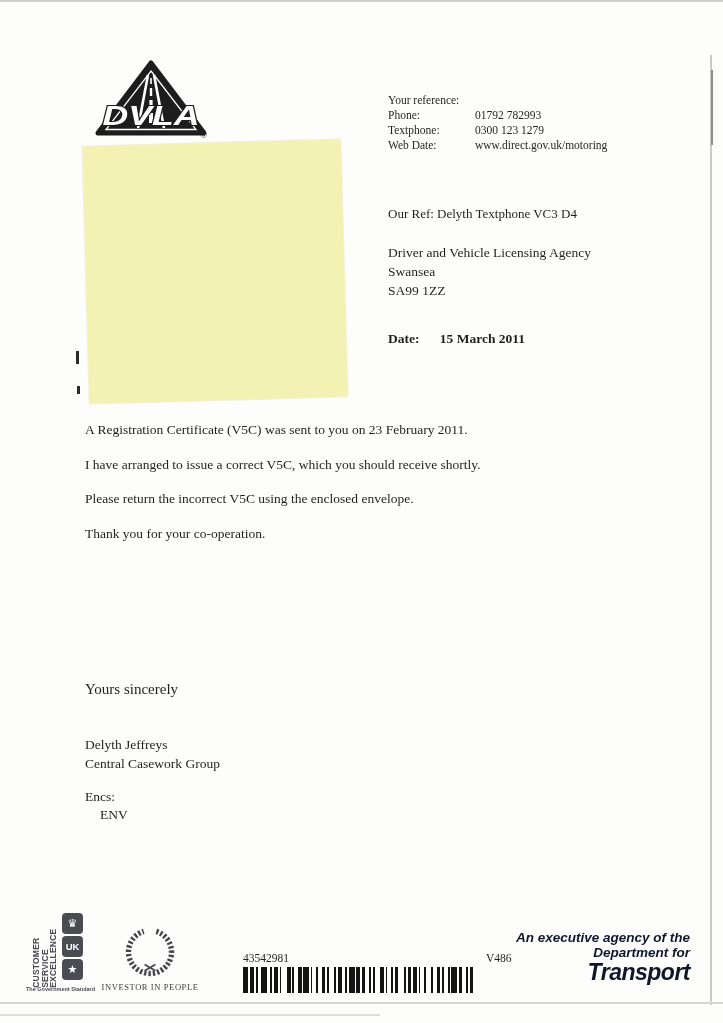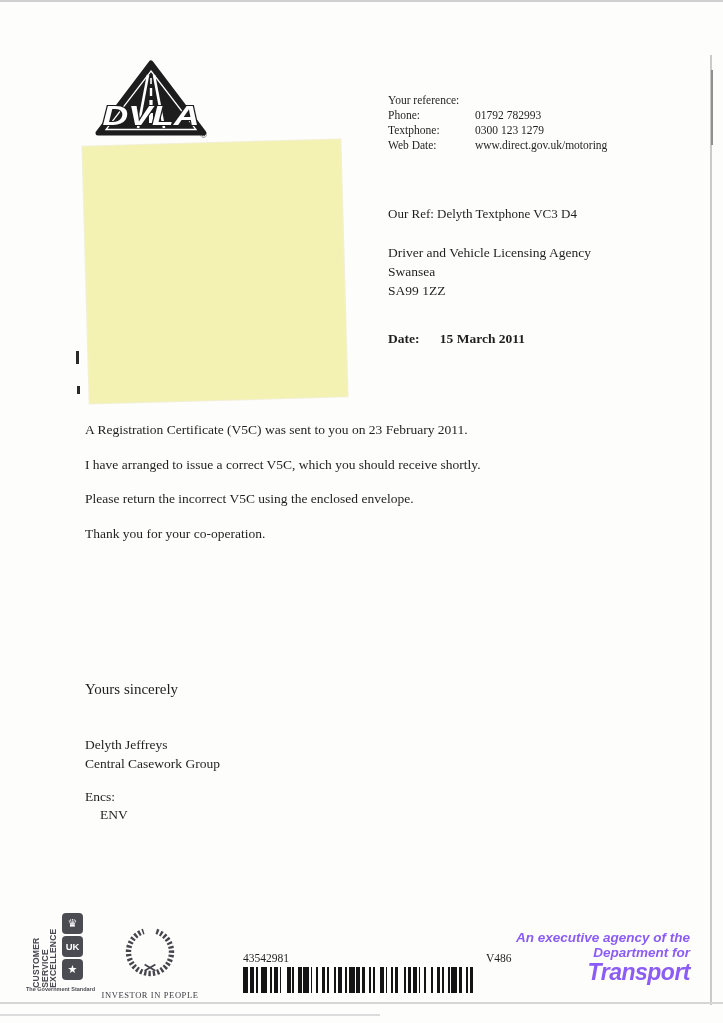--- a/index.html
+++ b/index.html
@@ -45,26 +45,26 @@
   .cse{position:absolute;left:26px;top:910px;width:62px;height:88px;font-family:"Liberation Sans",sans-serif;color:#4a4a52;}
   .cse-vtext{position:absolute;left:-18px;top:28px;width:74px;transform:rotate(-90deg);
     font-size:8.5px;font-weight:bold;line-height:8.5px;letter-spacing:.2px;text-align:left;}
   .cse-squares{position:absolute;left:36px;top:3px;display:flex;flex-direction:column;gap:2px;}
   .cse-sq{width:21px;height:21px;background:#4b4b52;border-radius:4px;color:#fff;
     display:flex;align-items:center;justify-content:center;font-size:11px;}
   .cse-sq.uk{font-size:9.5px;font-weight:bold;font-family:"Liberation Sans",sans-serif;}
   .cse-standard{position:absolute;left:0px;top:76px;width:62px;font-size:5.5px;font-weight:bold;white-space:nowrap;}
   .iip{position:absolute;left:100px;top:926px;width:100px;text-align:center;}
   .iip svg{display:block;margin:0 auto;}
-  .iip-text{margin-top:12px;font-family:"Liberation Serif",serif;font-size:8.5px;letter-spacing:.6px;color:#3c3c42;white-space:nowrap;}
+  .iip-text{margin-top:4px;font-family:"Liberation Serif",serif;font-size:8.5px;letter-spacing:.6px;color:#3c3c42;white-space:nowrap;}
   .barcode-num{position:absolute;left:243px;top:952px;font-size:11.5px;}
   .form-code{position:absolute;left:486px;top:952px;font-size:11.5px;}
   .barcode{position:absolute;left:243px;top:967px;width:236px;height:26px;display:flex;}
   .dft{position:absolute;right:33px;top:930px;text-align:right;
-    font-family:"Liberation Sans",sans-serif;color:#8b5cf6;font-style:italic;}
+    font-family:"Liberation Sans",sans-serif;color:#0f172a;font-style:italic;}
   .dft .l1,.dft .l2{font-size:13.5px;font-weight:bold;line-height:15px;}
   .dft .l3{font-size:23px;font-weight:bold;line-height:24px;letter-spacing:-.5px;}
 </style>
 </head>
 <body>
 
 <div class="page">
 
   <div class="scan-top"></div>
   <div class="scan-right"></div>

